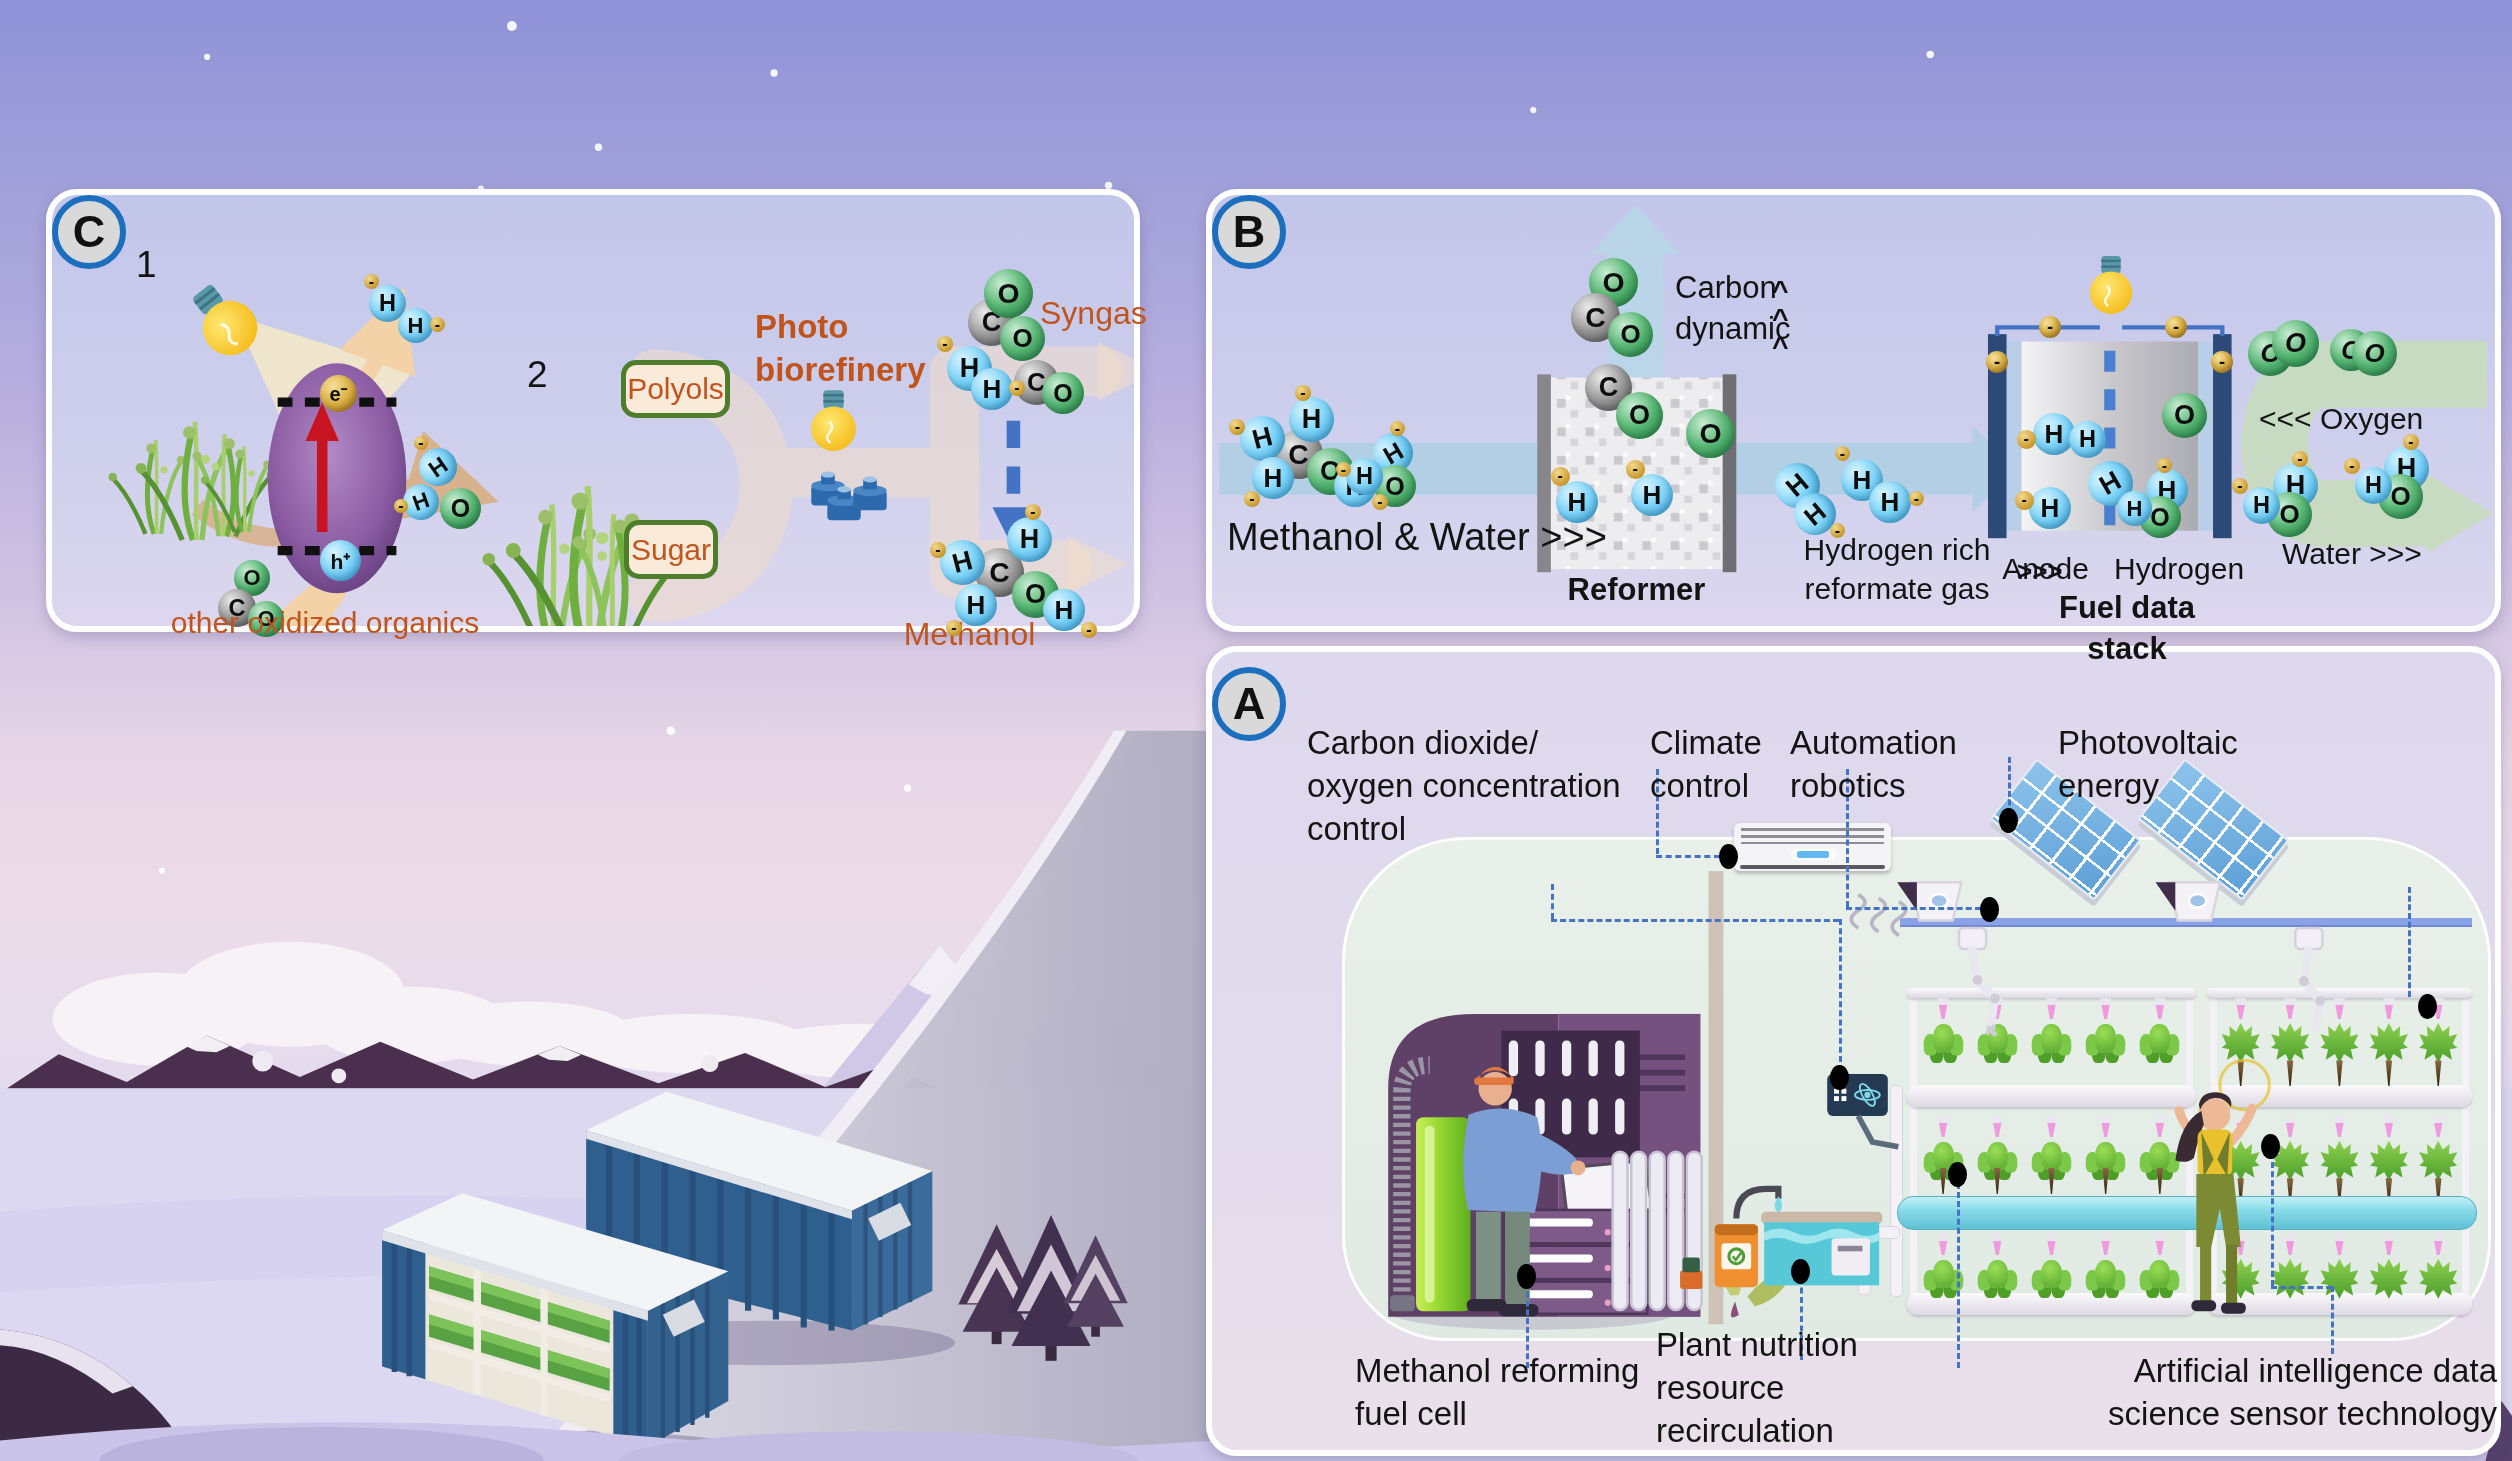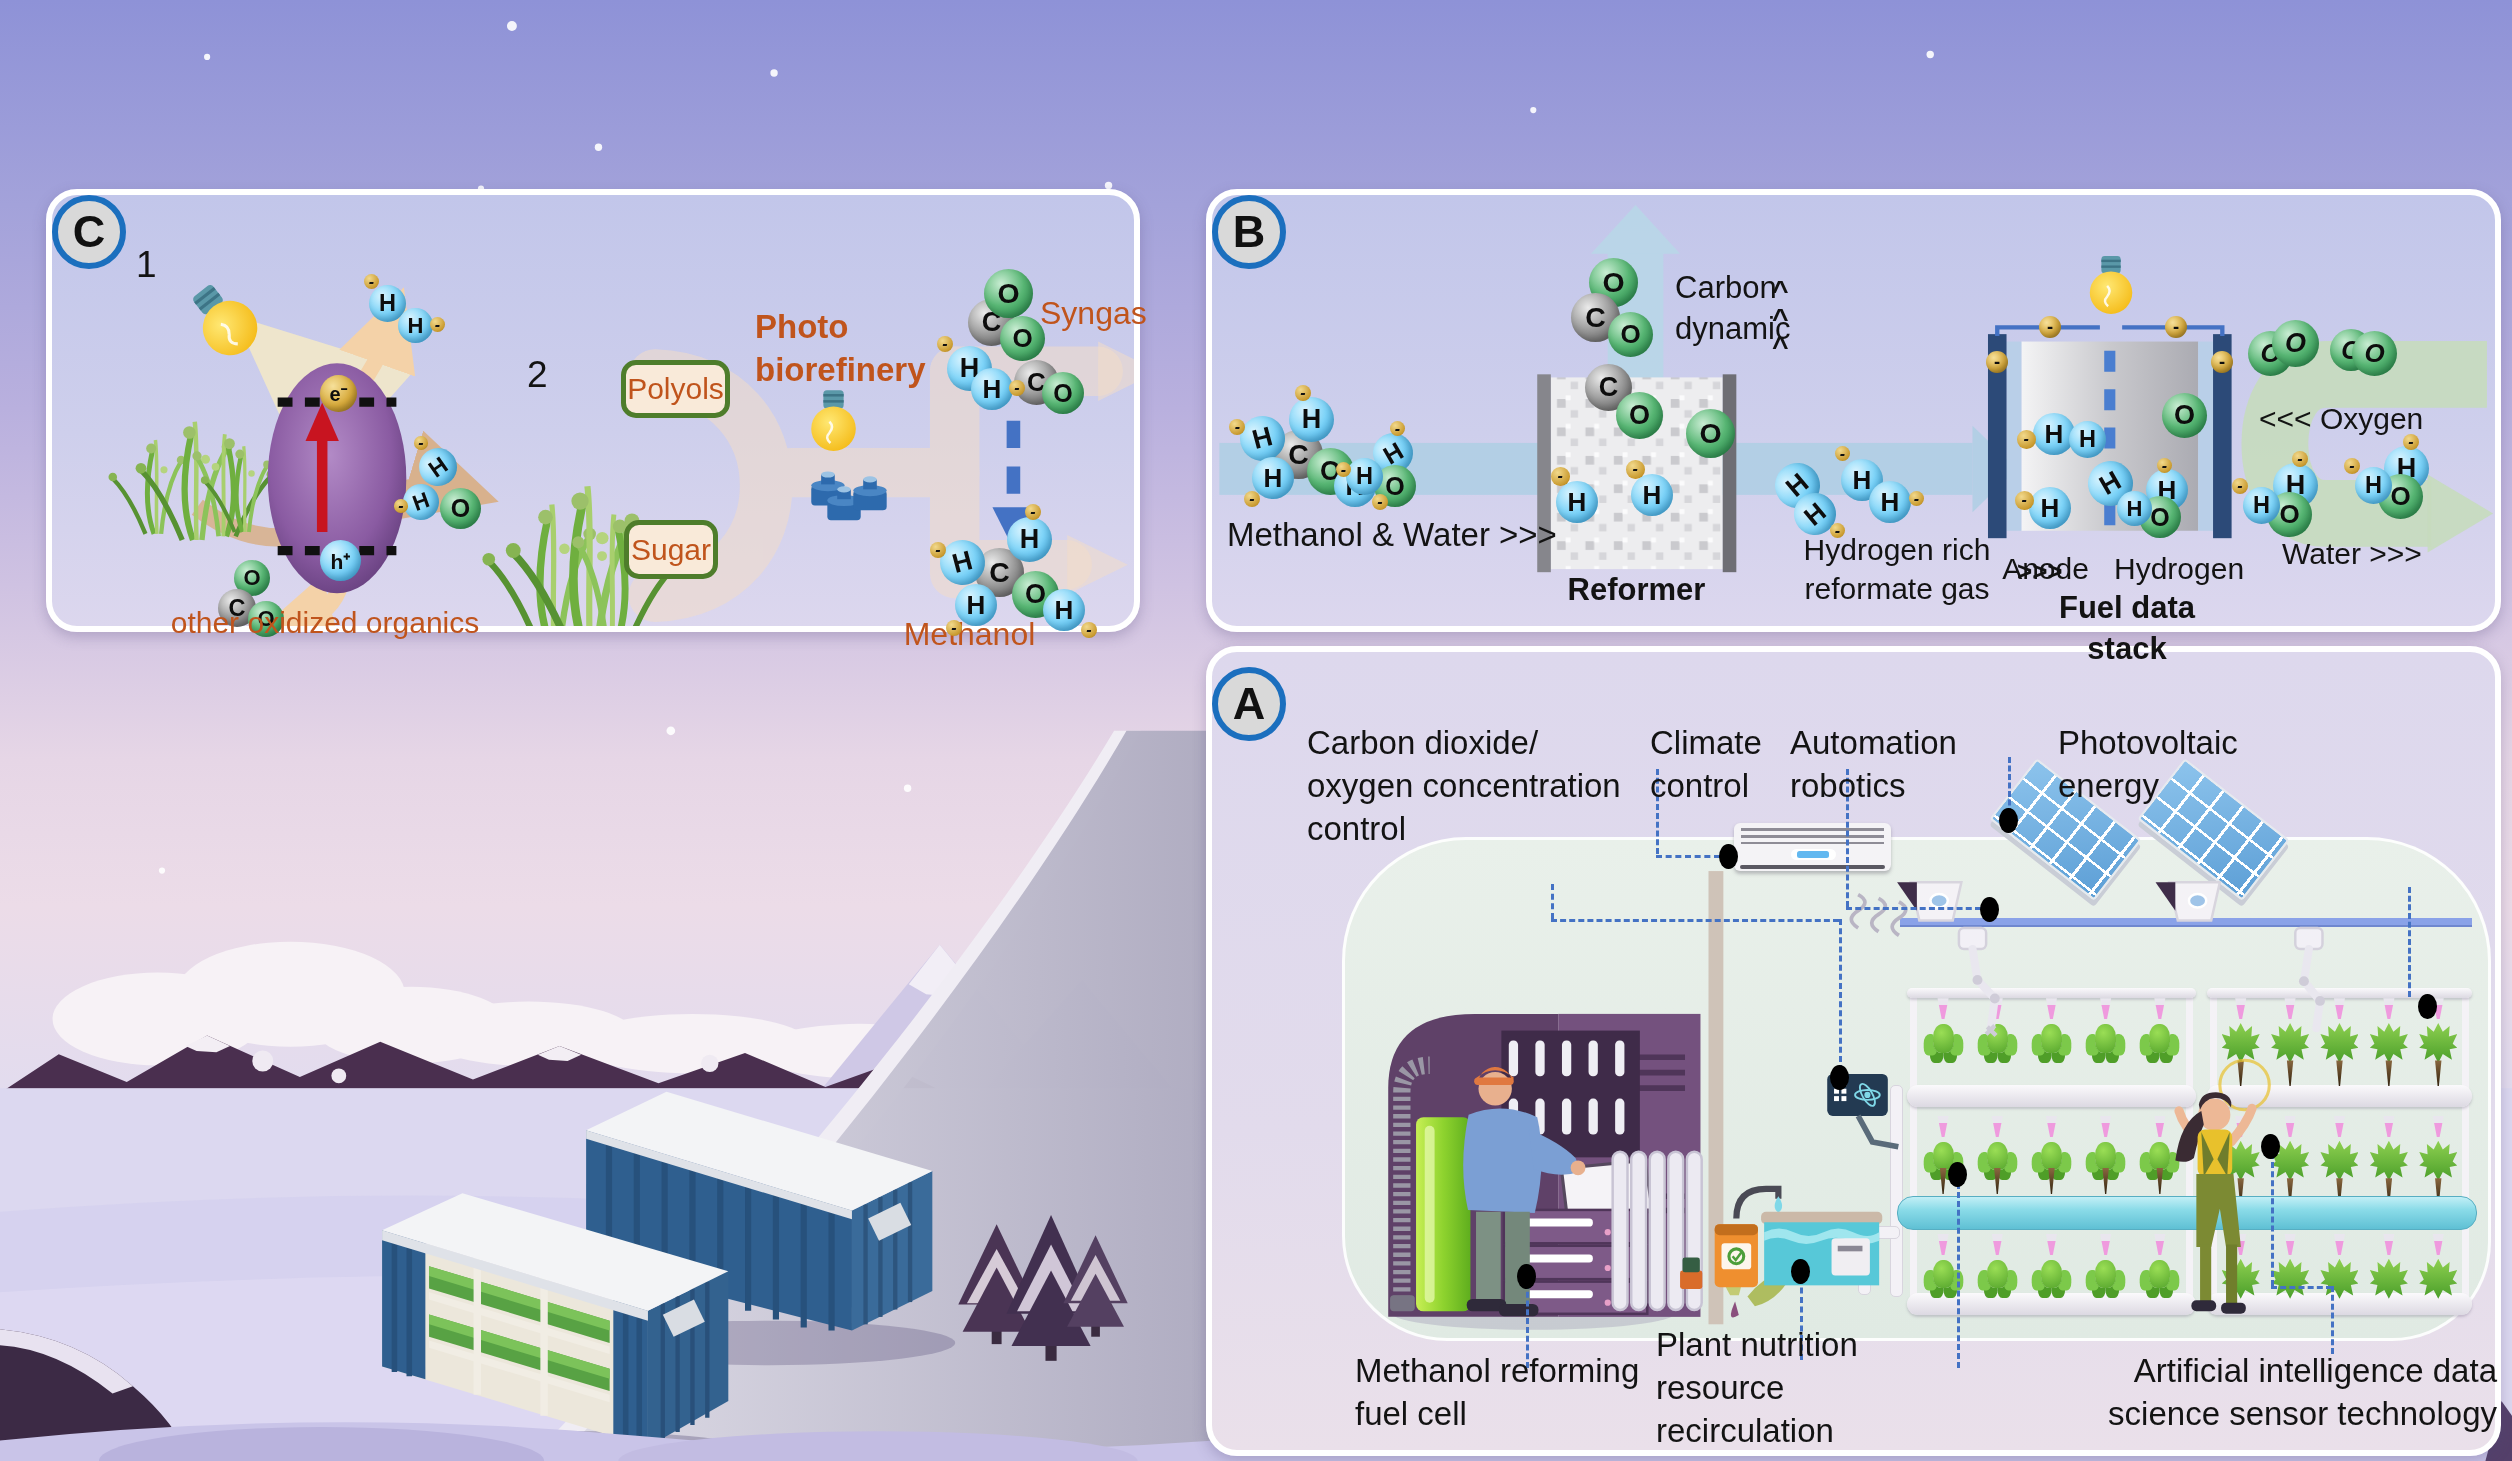--- a/index.html
+++ b/index.html
@@ -504,21 +504,21 @@
   <div class="at aO" style="left:1166px;top:279px;width:45px;height:45px;font-size:26px">O</div>
   <div class="at aH" style="left:1143px;top:272px;width:37px;height:37px;font-size:23.5px">H</div>
   <i class="mb" style="left:1191px;top:239px;width:16px;height:16px">-</i>
   <i class="mb" style="left:1132px;top:263px;width:16px;height:16px">-</i>
 
   <div class="lbl" style="left:463px;top:73px;font-size:31px">Carbon
 dynamic</div>
   <div class="lbl" style="left:560px;top:82px;font-size:28.4px;line-height:0.98;font-weight:700">^
 ^
 ^</div>
-  <div class="lbl" style="left:15px;top:318px;font-size:33px">Methanol &amp; Water &gt;&gt;&gt;</div>
+  <div class="lbl" style="left:15px;top:318px;font-size:38px">Methanol &amp; Water &gt;&gt;&gt;</div>
   <div class="lbl bold ctr" style="left:326px;top:375px;width:197px;font-size:31px">Reformer</div>
   <div class="lbl ctr" style="left:555px;top:335px;width:260px;font-size:30px">Hydrogen rich
 reformate gas</div>
   <div class="lbl bold" style="left:805px;top:359px;font-size:26px">&gt;&gt;&gt;</div>
   <div class="lbl ctr" style="left:778px;top:354px;width:111px;font-size:30px">Anode</div>
   <div class="lbl ctr" style="left:902px;top:354px;width:124px;font-size:30px">Hydrogen</div>
   <div class="lbl bold ctr" style="left:810px;top:393px;width:210px;font-size:31px">Fuel data stack</div>
   <div class="lbl" style="left:1047px;top:204px;font-size:30px">&lt;&lt;&lt;  Oxygen</div>
   <div class="lbl" style="left:1070px;top:339px;font-size:30px">Water &gt;&gt;&gt;</div>
 </div>

